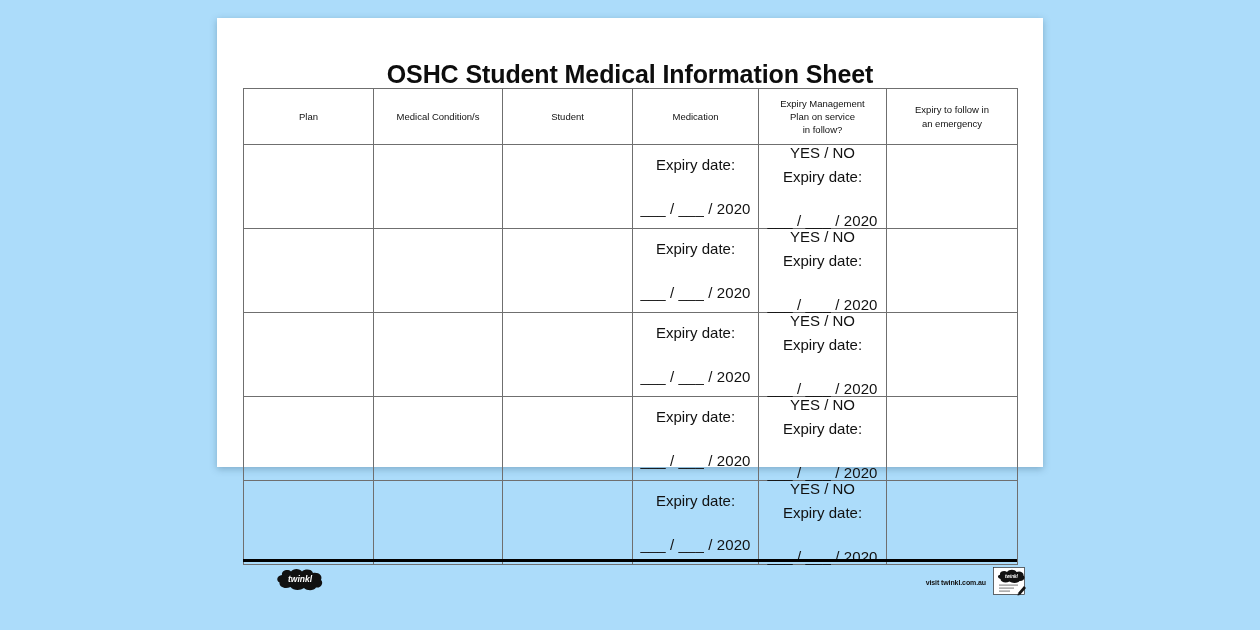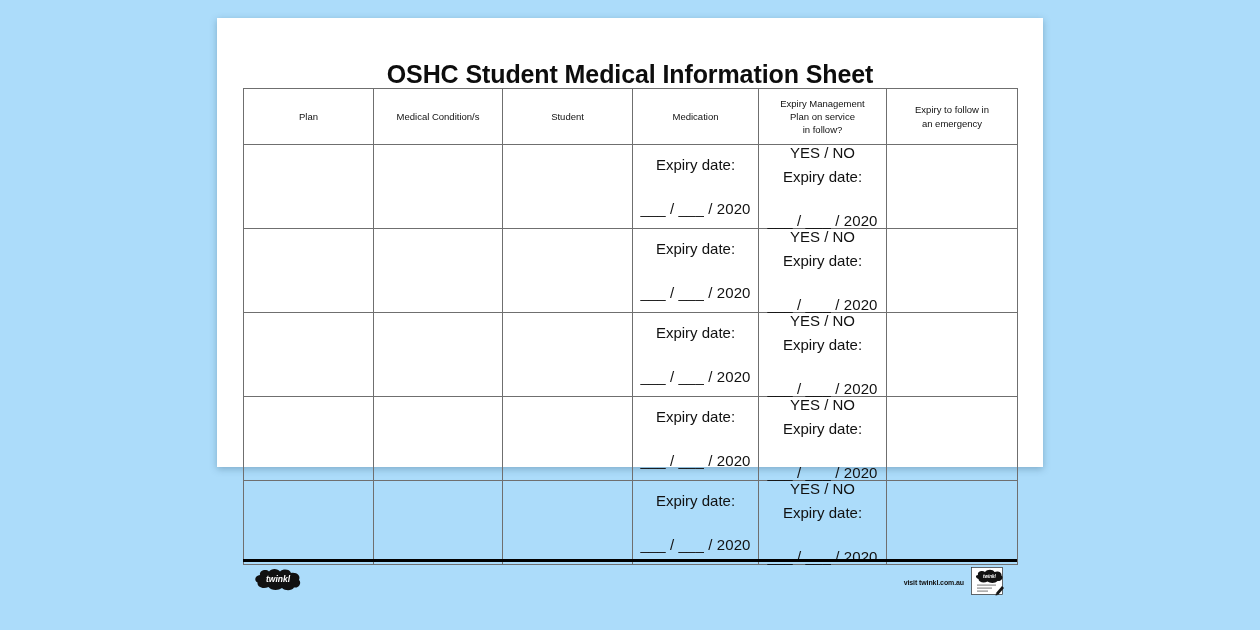--- a/index.html
+++ b/index.html
@@ -111,21 +111,21 @@
     position: absolute;
     left: 26px;
     top: 541px;
     width: 774px;
     height: 3px;
     background: #000;
   }
 
   #footer {
     position: absolute;
-    left: 18px;
+    left: 40px;
     top: 546px;
     width: 774px;
     height: 36px;
   }
 
   
   #brand-logo {
     position: absolute;
     left: 18px;
     top: 4px;

